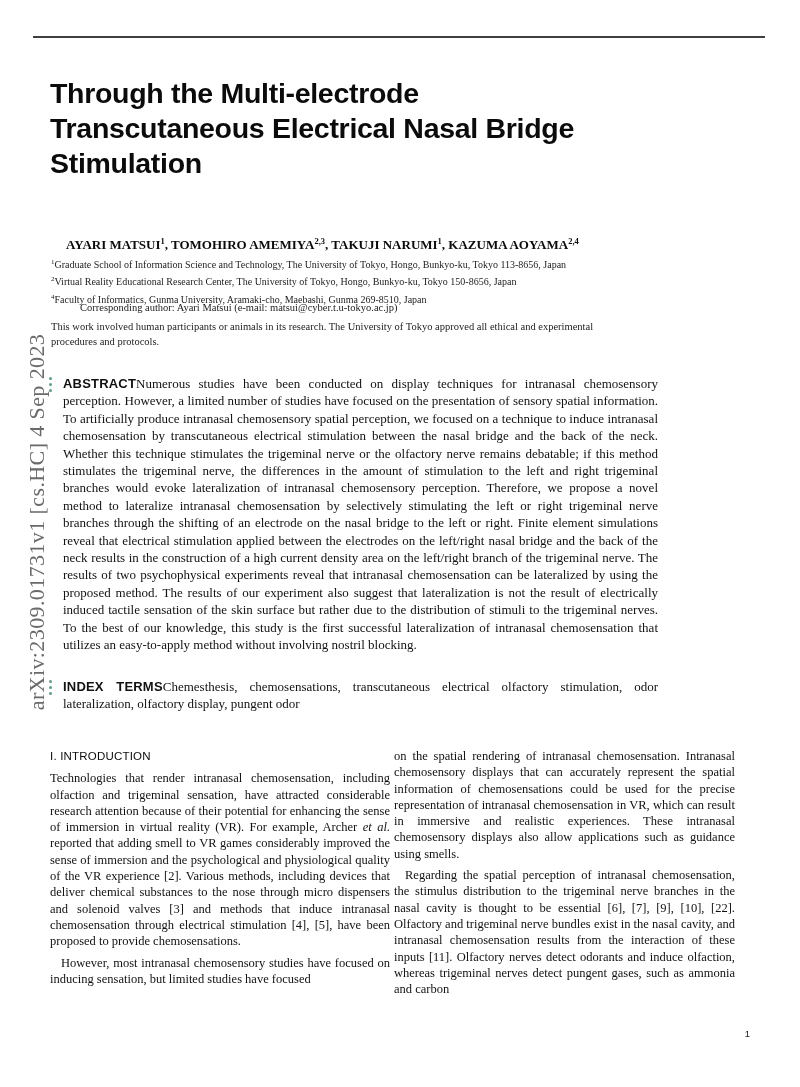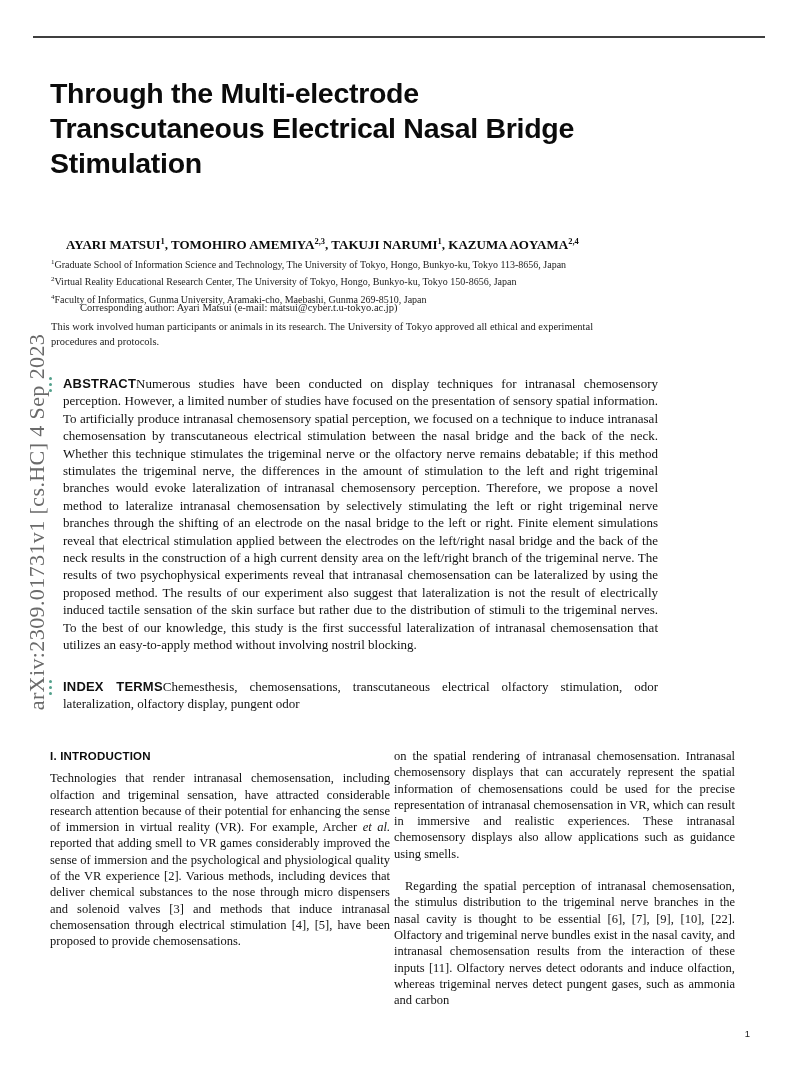--- a/index.html
+++ b/index.html
@@ -42,25 +42,25 @@
   .blk-label{font-family:"Liberation Sans",sans-serif;font-weight:bold;font-size:13px;letter-spacing:.2px;padding-right:0;}
   .index-terms{
     position:absolute;left:63px;top:678px;width:595px;
     font-size:13px;line-height:17.4px;text-align:justify;color:#111;
   }
   
   .col{position:absolute;font-size:12.5px;line-height:16.3px;text-align:justify;color:#111;}
   .col-left{left:50px;top:748px;width:340px;}
   .col-right{left:394px;top:748px;width:341px;}
   .sec-heading{
-    font-family:"Liberation Sans",sans-serif;font-weight:bold;
+    font-family:"Liberation Sans",sans-serif;font-weight:normal;
     font-size:11.5px;letter-spacing:.2px;margin:0 0 6px 0;color:#0b0b0b;
   }
   .col p{margin:0 0 0 0;}
-  .col p + p{margin-top:16px;}
+  .col p + p{margin-top:5px;}
   .indent{text-indent:11px;}
   .page-num{
     position:absolute;right:50px;top:1028px;
     font-family:"Liberation Sans",sans-serif;font-size:9.5px;color:#222;
   }
 </style>
 </head>
 <body>
 
 <div class="page">
@@ -103,20 +103,21 @@
     <span class="blk-label">ABSTRACT</span><span>Numerous studies have been conducted on display techniques for intranasal chemosensory perception. However, a limited number of studies have focused on the presentation of sensory spatial information. To artificially produce intranasal chemosensory spatial perception, we focused on a technique to induce intranasal chemosensation by transcutaneous electrical stimulation between the nasal bridge and the back of the neck. Whether this technique stimulates the trigeminal nerve or the olfactory nerve remains debatable; if this method stimulates the trigeminal nerve, the differences in the amount of stimulation to the left and right trigeminal branches would evoke lateralization of intranasal chemosensory perception. Therefore, we propose a novel method to lateralize intranasal chemosensation by selectively stimulating the left or right trigeminal nerve branches through the shifting of an electrode on the nasal bridge to the left or right. Finite element simulations reveal that electrical stimulation applied between the electrodes on the left/right nasal bridge and the back of the neck results in the construction of a high current density area on the left/right branch of the trigeminal nerve. The results of two psychophysical experiments reveal that intranasal chemosensation can be lateralized by using the proposed method. The results of our experiment also suggest that lateralization is not the result of electrically induced tactile sensation of the skin surface but rather due to the distribution of stimuli to the trigeminal nerves. To the best of our knowledge, this study is the first successful lateralization of intranasal chemosensation that utilizes an easy-to-apply method without involving nostril blocking.</span>
   </div>
 
   <div class="index-terms">
     <span class="blk-label">INDEX TERMS</span><span>Chemesthesis, chemosensations, transcutaneous electrical olfactory stimulation, odor lateralization, olfactory display, pungent odor</span>
   </div>
 
   <div class="col col-left">
     <h2 class="sec-heading">I. INTRODUCTION</h2>
     <p><span>Technologies that render intranasal chemosensation, including olfaction and trigeminal sensation, have attracted considerable research attention because of their potential for enhancing the sense of immersion in virtual reality (VR). For example, Archer </span><i>et al.</i><span> reported that adding smell to VR games considerably improved the sense of immersion and the psychological and physiological quality of the VR experience [2]. Various methods, including devices that deliver chemical substances to the nose through micro dispensers and solenoid valves [3] and methods that induce intranasal chemosensation through electrical stimulation [4], [5], have been proposed to provide chemosensations.</span></p>
+    <p class="indent">However, most intranasal chemosensory studies have focused on inducing sensation, but limited studies have focused</p>
   </div>
 
   <div class="col col-right">
     <p>on the spatial rendering of intranasal chemosensation. Intranasal chemosensory displays that can accurately represent the spatial information of chemosensations could be used for the precise representation of intranasal chemosensation in VR, which can result in immersive and realistic experiences. These intranasal chemosensory displays also allow applications such as guidance using smells.</p>
     <p class="indent">Regarding the spatial perception of intranasal chemosensation, the stimulus distribution to the trigeminal nerve branches in the nasal cavity is thought to be essential [6], [7], [9], [10], [22]. Olfactory and trigeminal nerve bundles exist in the nasal cavity, and intranasal chemosensation results from the interaction of these inputs [11]. Olfactory nerves detect odorants and induce olfaction, whereas trigeminal nerves detect pungent gases, such as ammonia and carbon</p>
   </div>
 
   <div class="page-num">1</div>
 
 </div>

